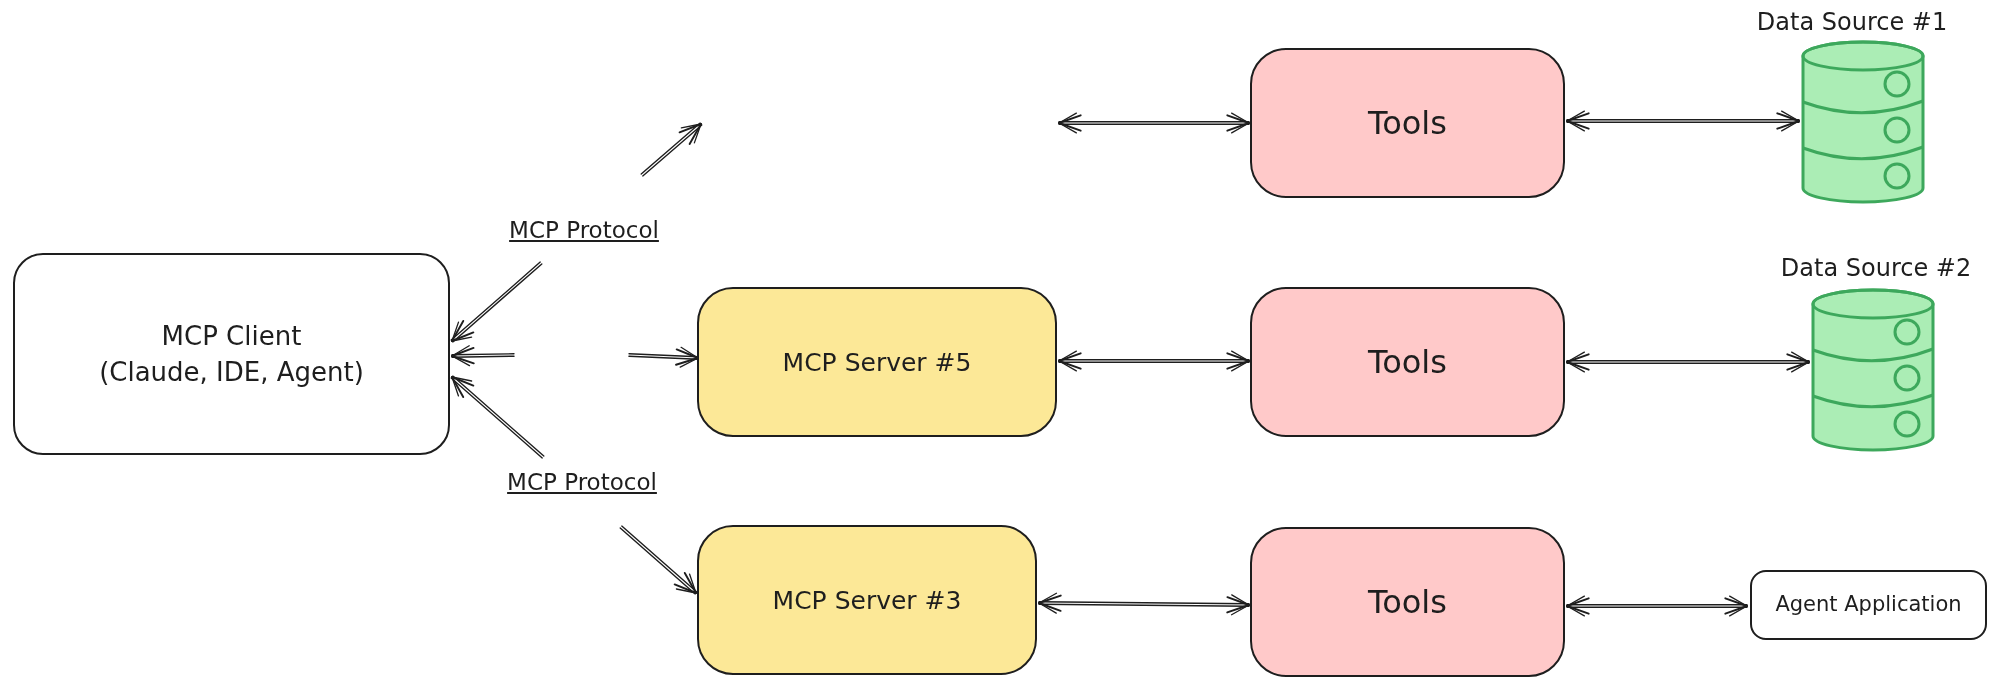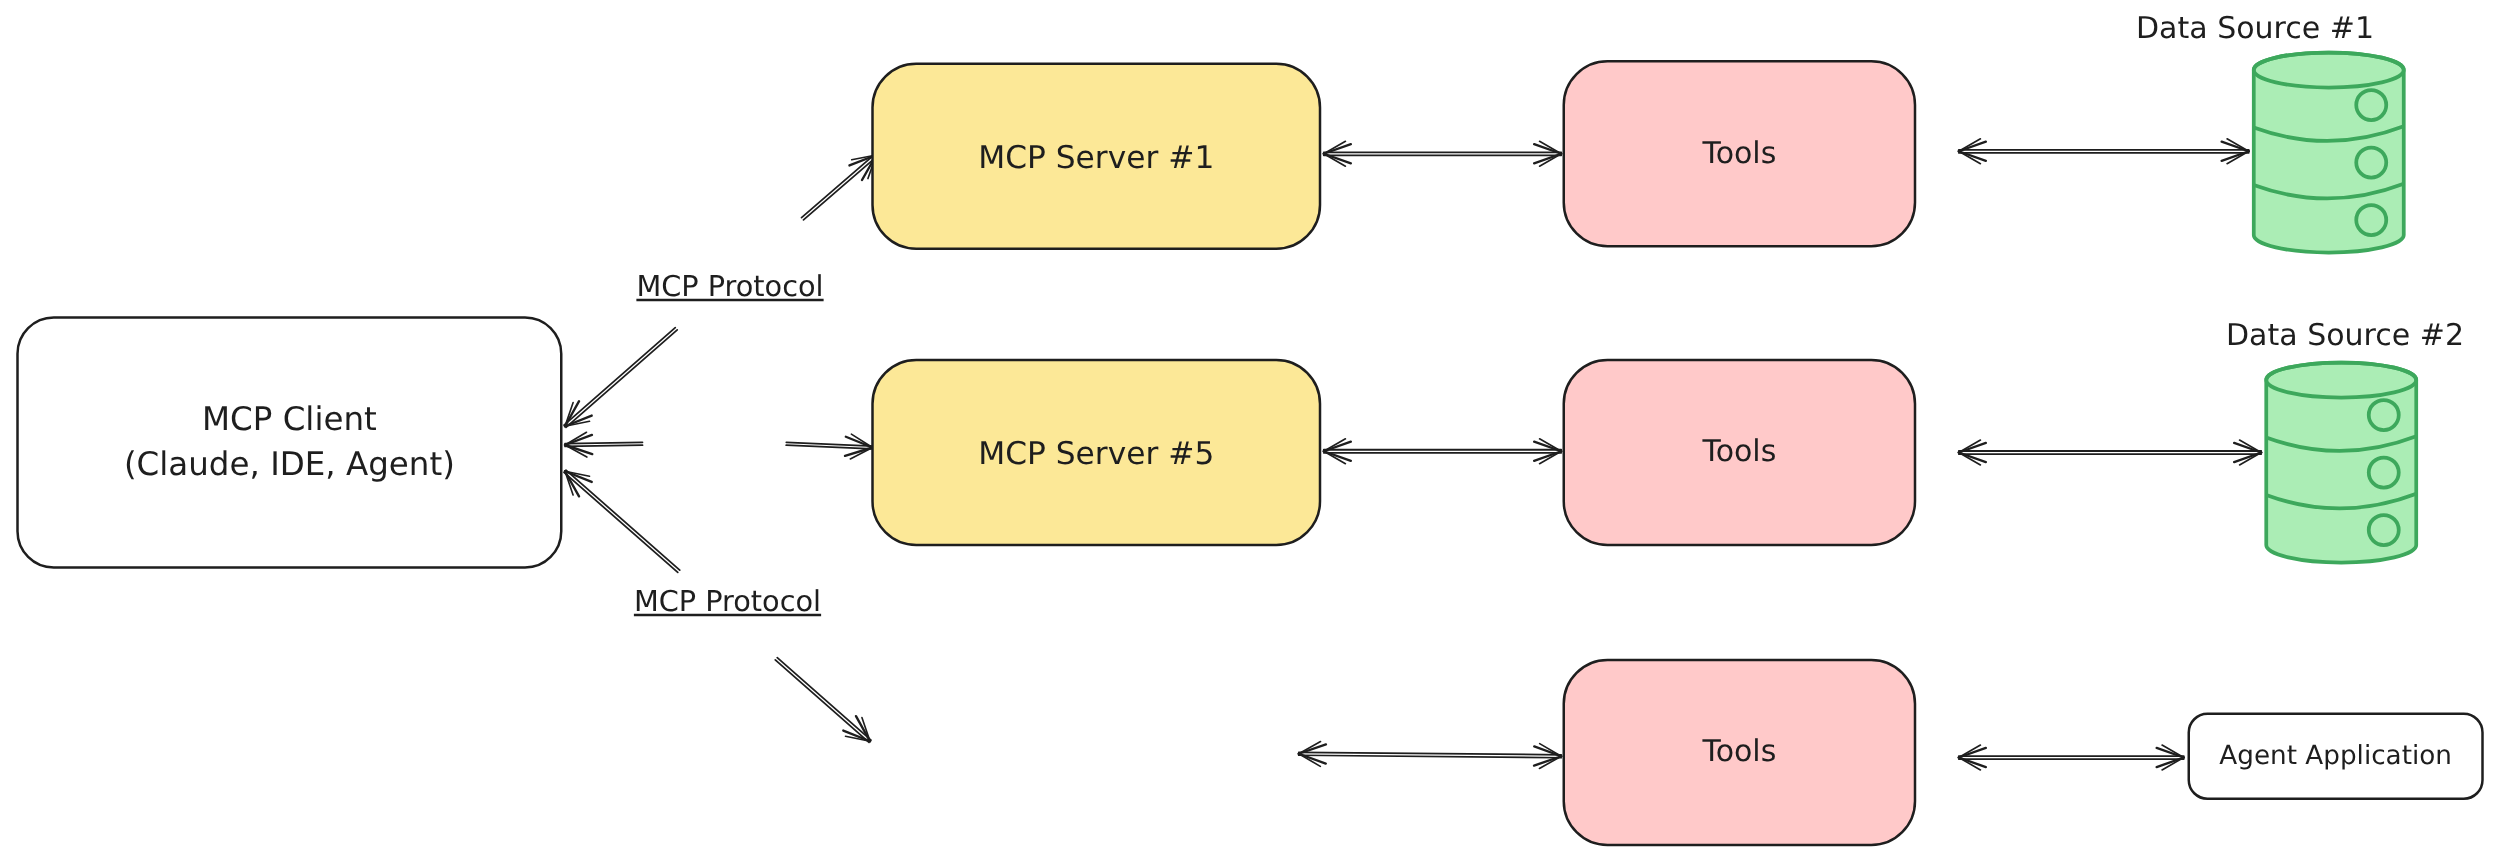--- a/index.html
+++ b/index.html
@@ -15,37 +15,37 @@
   .box{
     position:absolute;
     border:2.2px solid var(--stroke,#1e1e1e);
     display:flex;flex-direction:column;align-items:center;justify-content:center;
     text-align:center;line-height:1.4;
     box-sizing:border-box;
     background:#fff;
   }
   .client{left:13px;top:253px;width:437px;height:202px;border-radius:30px;font-size:26px;}
   .server{background:var(--server-fill,#fce897);border-radius:36px;font-size:25px;width:360px;height:150px;left:697px;}
-  .tools{background:var(--tools-fill,#ffc9c9);border-radius:36px;font-size:24px;left:1250px;width:283px;height:150px;}
+  .tools{background:var(--tools-fill,#ffc9c9);border-radius:36px;font-size:32px;left:1250px;width:315px;height:150px;}
   .server-1{top:50px;}
   .server-2{top:287px;}
   .server-3{top:525px;width:340px;}
   .tools-1{top:48px;}
   .tools-2{top:287px;}
   .tools-3{top:527px;}
   .saas{left:1750px;top:570px;width:237px;height:70px;border-radius:16px;font-size:21px;}
   .proto-label{
     position:absolute;text-align:center;font-size:23px;line-height:1.15;
     background:#fff;padding:1px 4px;white-space:pre-line;text-decoration:underline;
   }
   .proto-top{left:478px;top:216px;width:204px;}
   .proto-mid{left:500px;top:327px;width:145px;}
   .proto-bottom{left:476px;top:468px;width:204px;}
   .ds-title{position:absolute;text-align:center;font-size:24px;width:240px;}
-  .ds1-title{left:1684px;top:8px;}
+  .ds1-title{left:1732px;top:8px;}
   .ds2-title{left:1756px;top:254px;}
   .cyl{position:absolute;width:124px;height:166px;}
   .cyl-1{left:1801px;top:40px;}
   .cyl-2{left:1811px;top:288px;}
   .cyl .db-fill{fill:var(--database-fill,#abedb5);stroke:var(--database-stroke,#3da85c);stroke-width:3;}
   .cyl .db-line{fill:none;stroke:var(--database-stroke,#3da85c);stroke-width:3;}
 </style>
 </head>
 <body>
 
@@ -151,25 +151,25 @@
     </svg>
 
   <div class="box client">
     <div>MCP Client</div>
     <div>(Claude, IDE, Agent)</div>
   </div>
 
   <div class="proto-label proto-top">MCP Protocol</div>
   <div class="proto-label proto-bottom">MCP Protocol</div>
 
-  <div class="box server server-1">
-    <div>MCP Server #1</div>
-  </div>
   <div class="box server server-2">
     <div>MCP Server #5</div>
+  </div>
+  <div class="box server server-3">
+    <div>MCP Server #3</div>
   </div>
 
   <div class="box tools tools-1">
     <div>Tools</div>
   </div>
   <div class="box tools tools-2">
     <div>Tools</div>
   </div>
   <div class="box tools tools-3">
     <div>Tools</div>

